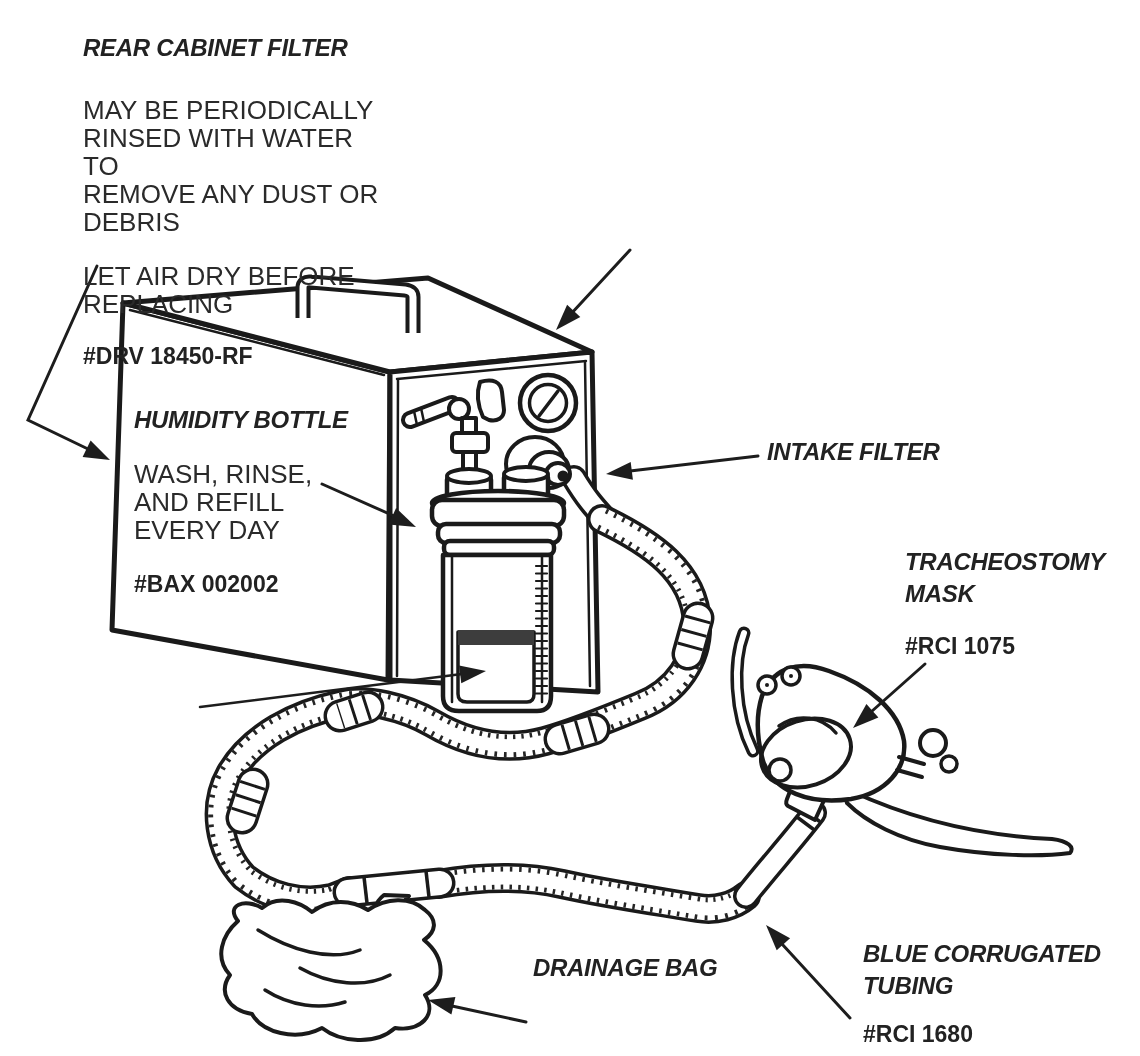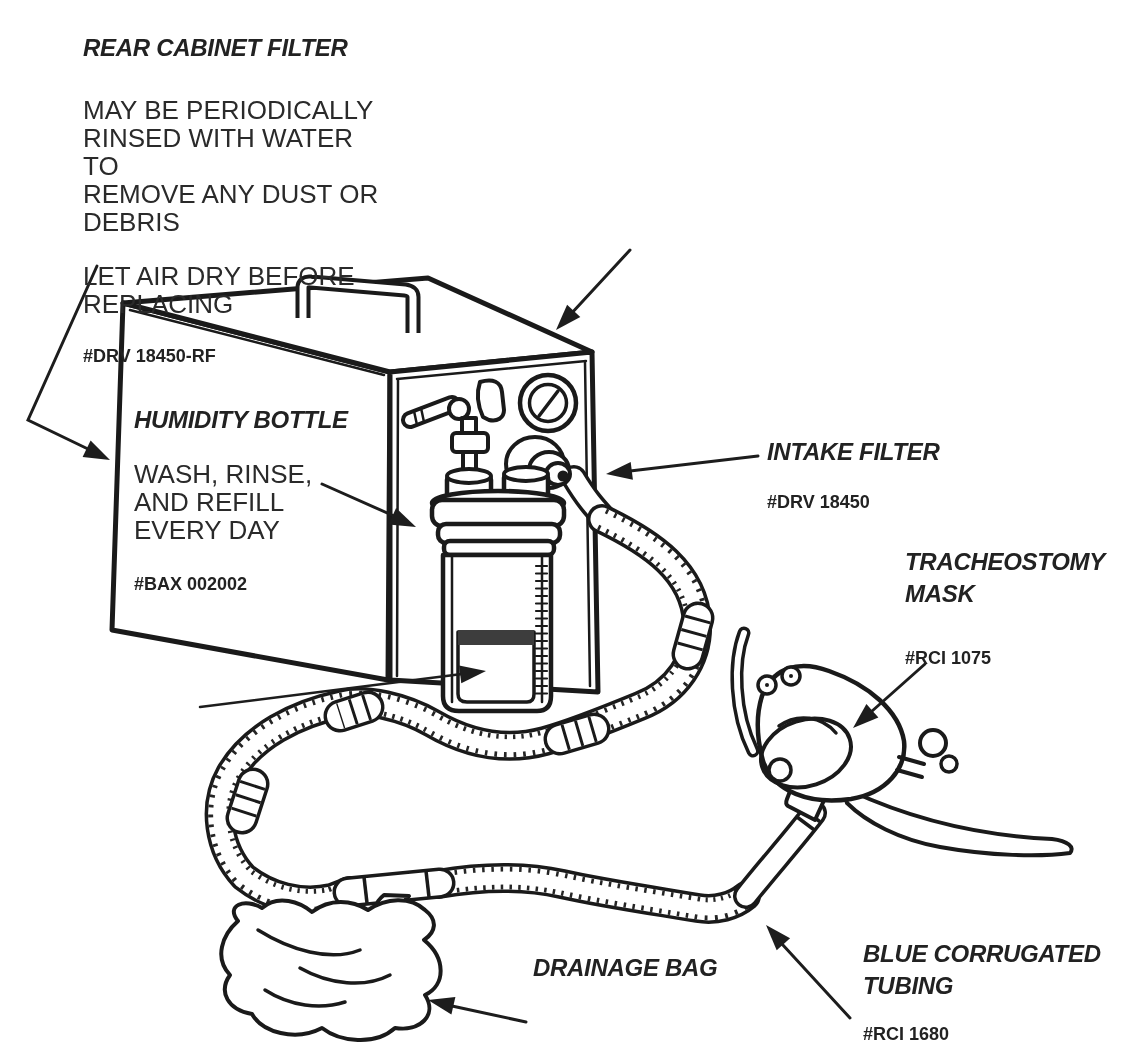--- a/index.html
+++ b/index.html
@@ -4,21 +4,21 @@
 <style>
   html,body{margin:0;padding:0;background:#fff;}
   .stage{position:relative;width:1140px;height:1056px;background:#ffffff;overflow:hidden;
          font-family:"Liberation Sans", sans-serif;color:#222;}
   .stage svg{position:absolute;left:0;top:0;}
 
   
   .lbl{position:absolute;white-space:pre-line;}
   .lbl-title{font-style:italic;font-weight:700;font-size:24px;line-height:32px;letter-spacing:-0.3px;color:#222;}
   .lbl-body{font-weight:400;font-size:26px;line-height:28px;color:#2a2a2a;}
-  .lbl-part{font-weight:700;font-size:18px;line-height:28px;color:#222;}
+  .lbl-part{font-weight:700;font-size:23px;line-height:28px;color:#222;}
   .gap-s{margin-top:6px;} .gap-m{margin-top:8px;} .gap-l{margin-top:14px;}
   .center{}
 
   
   .face{fill:#ffffff;stroke:#1a1a1a;stroke-width:5;stroke-linejoin:round;}
   .ln{fill:none;stroke:#1a1a1a;stroke-linecap:round;}
   .thin{stroke-width:2.5;} .mid{stroke-width:3.5;}
   .part{fill:#ffffff;stroke:#1a1a1a;stroke-width:4;stroke-linejoin:round;}
   .partT{fill:#ffffff;stroke:#1a1a1a;stroke-width:4.5;stroke-linejoin:round;}
 
@@ -226,27 +226,26 @@
   <div class="lbl center" style="left:134px;top:386px;width:230px;">
     <div class="lbl-title">HUMIDITY BOTTLE</div>
     <div class="lbl-body gap-s">WASH, RINSE,
 AND REFILL
 EVERY DAY</div>
     <div class="lbl-part gap-m">#BAX 002002</div>
   </div>
 
   <div class="lbl" style="left:767px;top:418px;width:220px;">
     <div class="lbl-title">INTAKE FILTER</div>
-    <div class="lbl-part" style="margin-top:2px;">#DRV 18450</div>
   </div>
 
   <div class="lbl" style="left:905px;top:528px;width:220px;">
     <div class="lbl-title">TRACHEOSTOMY
 MASK</div>
-    <div class="lbl-part" style="margin-top:16px;">#RCI 1075</div>
+    <div class="lbl-part" style="margin-top:4px;">#RCI 1075</div>
   </div>
 
 
   <div class="lbl" style="left:533px;top:934px;width:240px;">
     <div class="lbl-title">DRAINAGE BAG</div>
   </div>
 
   <div class="lbl" style="left:863px;top:920px;width:250px;">
     <div class="lbl-title">BLUE CORRUGATED
 TUBING</div>

